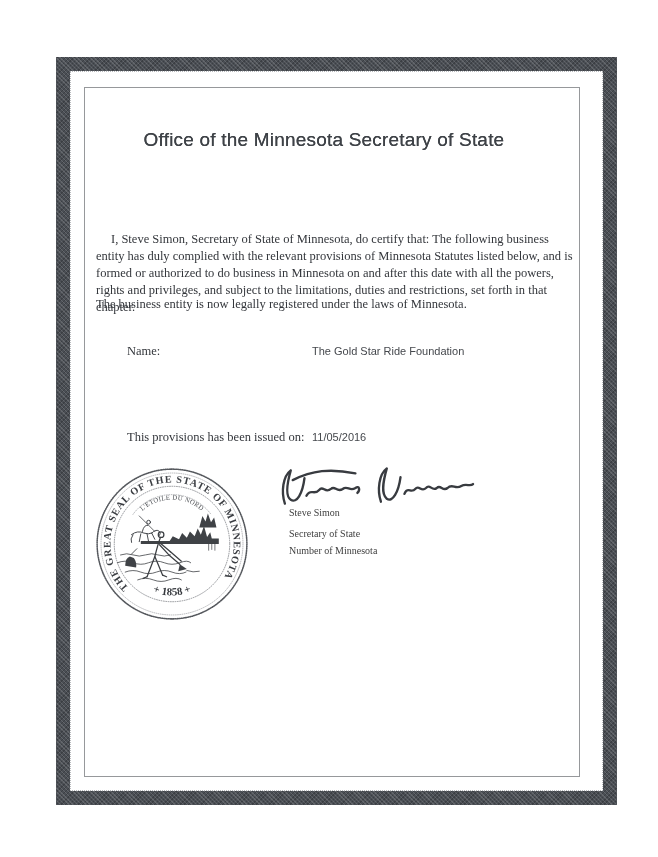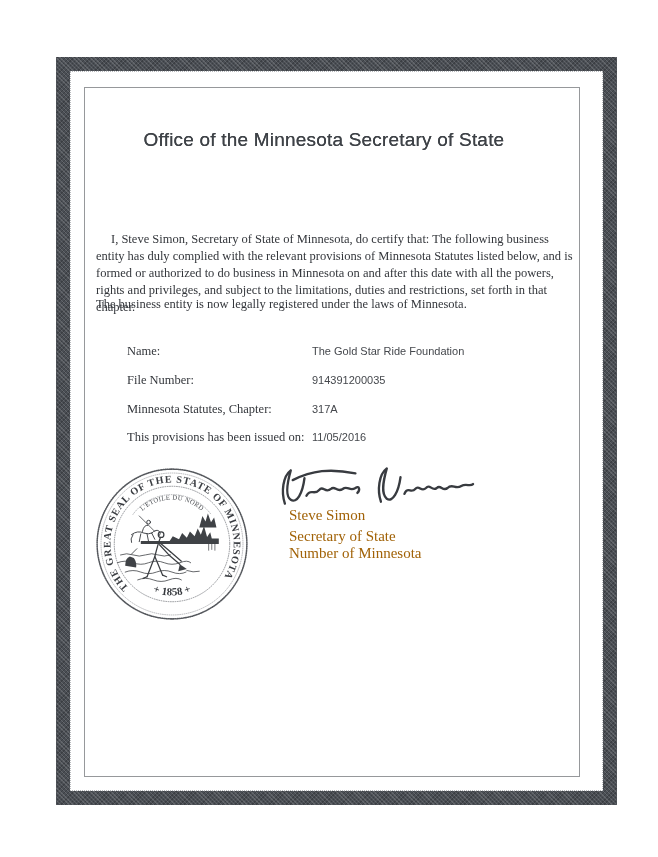--- a/index.html
+++ b/index.html
@@ -35,21 +35,21 @@
     font-size:12.5px;line-height:17px;color:#33363b;
   }
   .para.certify{top:231px;text-indent:15px;}
   .para.registered{top:296px;}
   .field-row{position:absolute;left:103px;width:470px;font-size:12.5px;color:#33363b;margin-left:24px;}
   .field-label{display:inline-block;width:185px;}
   .field-value{
     font-family:"Liberation Sans", sans-serif;font-size:11px;color:#45484d;
     vertical-align:baseline;
   }
-  .sig-line{position:absolute;left:289px;font-size:15px;color:#a16207;}
+  .sig-line{position:absolute;left:289px;font-size:10px;color:#404040;}
   .seal-svg{position:absolute;left:94px;top:466px;}
   .sign-svg{position:absolute;left:279px;top:462px;}
   .seal-ring-text{font-family:"Liberation Serif", serif;font-weight:bold;}
 </style>
 </head>
 <body>
 
 <div class="page">
 
   <div class="band">
@@ -60,26 +60,20 @@
   <div class="title-block">
     <div>Office of the Minnesota Secretary of State</div>
   </div>
 
   <div class="para certify">I, Steve Simon, Secretary of State of Minnesota, do certify that:  The following business entity has duly complied with the relevant provisions of Minnesota Statutes listed below, and is formed or authorized to do business in Minnesota on and after this date with all the powers, rights and privileges, and subject to the limitations, duties and restrictions, set forth in that chapter.</div>
 
   <div class="para registered">The business entity is now legally registered under the laws of Minnesota.</div>
 
   <div class="field-row" style="top:344px;">
     <span class="field-label">Name:</span><span class="field-value">The Gold Star Ride Foundation</span>
-  </div>
-  <div class="field-row" style="top:373px;">
-    <span class="field-label">File Number:</span><span class="field-value">914391200035</span>
-  </div>
-  <div class="field-row" style="top:402px;">
-    <span class="field-label">Minnesota Statutes, Chapter:</span><span class="field-value">317A</span>
   </div>
   <div class="field-row" style="top:430px;">
     <span class="field-label">This provisions has been issued on:</span><span class="field-value">11/05/2016</span>
   </div>
 
   <svg class="seal-svg" width="156" height="156" viewBox="0 0 200 200">
     <g fill="none" stroke-linecap="round">
       <circle cx="100" cy="100" r="96" stroke="#55585d" stroke-width="2" stroke-dasharray="1.3 1.5"></circle>
       <circle cx="100" cy="100" r="91" stroke="#8f9296" stroke-width="0.8" stroke-dasharray="1 1.8"></circle>
       <circle cx="100" cy="100" r="74" stroke="#6a6d72" stroke-width="0.9" stroke-dasharray="1.1 1.9"></circle>

